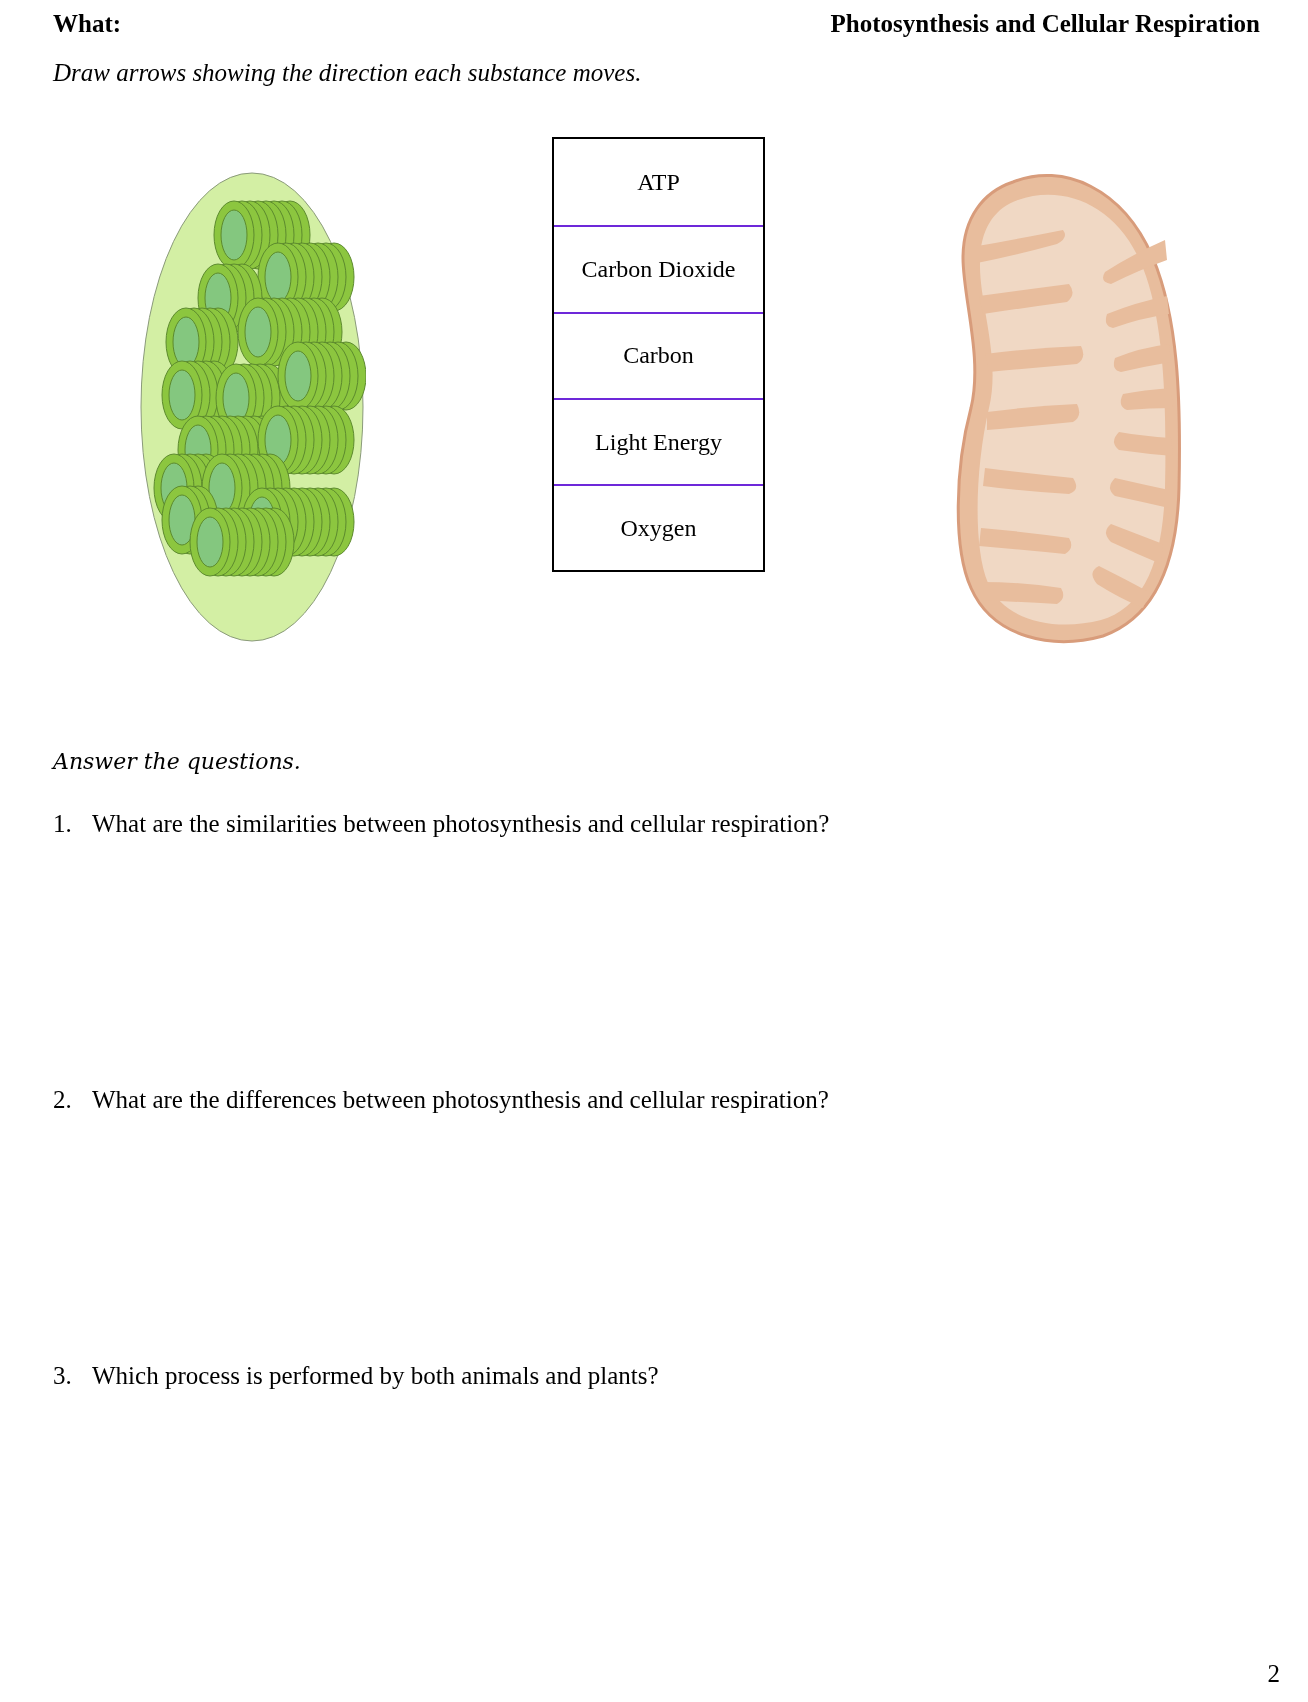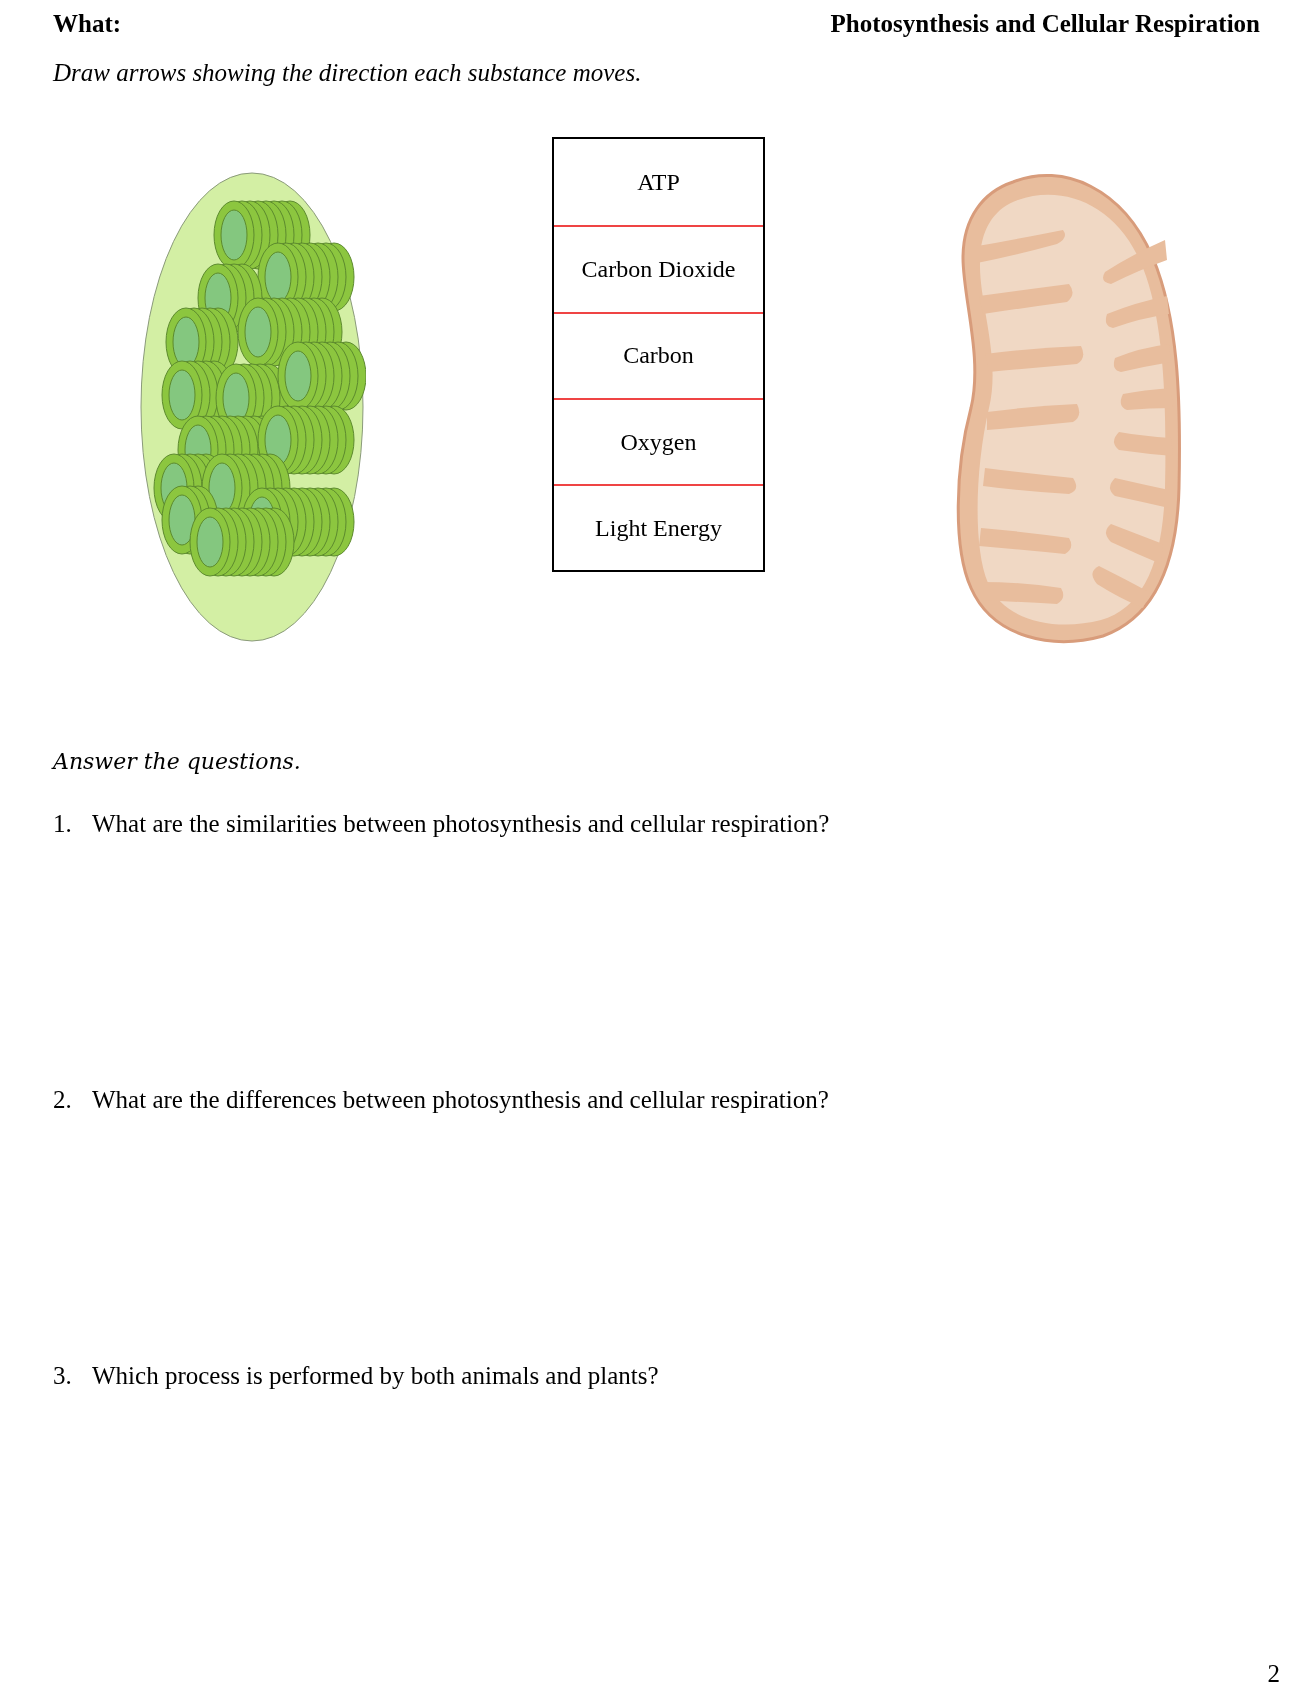--- a/index.html
+++ b/index.html
@@ -14,21 +14,21 @@
   .instr-1 { top: 47px; margin-top: 12px; }
   .instr-2 { top: 749px; font-family: "DejaVu Serif", serif; font-size: 22px; text-align: right; }
 
   .substance-table {
     left: 552px; top: 137px; width: 213px;
     border: 2px solid #000; box-sizing: border-box;
   }
   .substance-row {
     height: 86.3px; box-sizing: border-box;
     display: flex; align-items: center; justify-content: center;
-    font-size: 24px; border-top: 2px solid #ef4444;
+    font-size: 24px; border-top: 2px solid #6d28d9;
   }
   .substance-row:first-child { border-top: none; }
 
   .question { left: 53px; font-size: 25px; white-space: nowrap; display: flex; }
   .q-num { width: 39px; display: inline-block; }
   .q-1 { top: 810px; }
   .q-2 { top: 1086px; }
   .q-3 { top: 1362px; }
 
   .page-number { right: 28px; top: 1660px; font-size: 25px; }
@@ -200,22 +200,22 @@
         <ellipse cx="72" cy="372" rx="13" ry="25" fill="#84c77f"></ellipse>
       </g>
     </g>
   </svg>
 </div>
 
 <div class="abs substance-table">
   <div class="substance-row">ATP</div>
   <div class="substance-row">Carbon Dioxide</div>
   <div class="substance-row">Carbon</div>
+  <div class="substance-row">Light Energy</div>
   <div class="substance-row">Oxygen</div>
-  <div class="substance-row">Light Energy</div>
 </div>
 
 <div class="diagram mitochondrion">
   <svg width="230" height="478" viewBox="0 0 230 478">
     <path d="M60 14 C 110 -6, 170 20, 200 90 C 225 150, 228 230, 226 320 C 224 400, 200 450, 150 468 C 100 482, 40 470, 18 420 C 0 380, 2 300, 18 240 C 30 190, 10 130, 10 90 C 10 50, 30 24, 60 14 Z" fill="#e8bd9d" stroke="#d89c7b" stroke-width="3"></path>
     <path d="M65 32 C 110 16, 165 36, 190 100 C 210 150, 214 230, 212 320 C 210 395, 190 440, 148 452 C 105 463, 52 455, 35 415 C 20 380, 22 300, 36 240 C 48 190, 26 135, 27 95 C 27 60, 42 40, 65 32 Z" fill="#f0d8c4"></path>
     <g fill="#e8bd9d">
       <path d="M24 78 Q 60 72 110 62 Q 116 70 104 76 Q 60 88 24 95 Z"></path>
       <path d="M26 128 Q 70 122 116 116 Q 124 126 114 134 Q 70 140 30 146 Z"></path>
       <path d="M32 186 Q 80 180 128 178 Q 134 190 124 196 Q 80 200 36 204 Z"></path>

